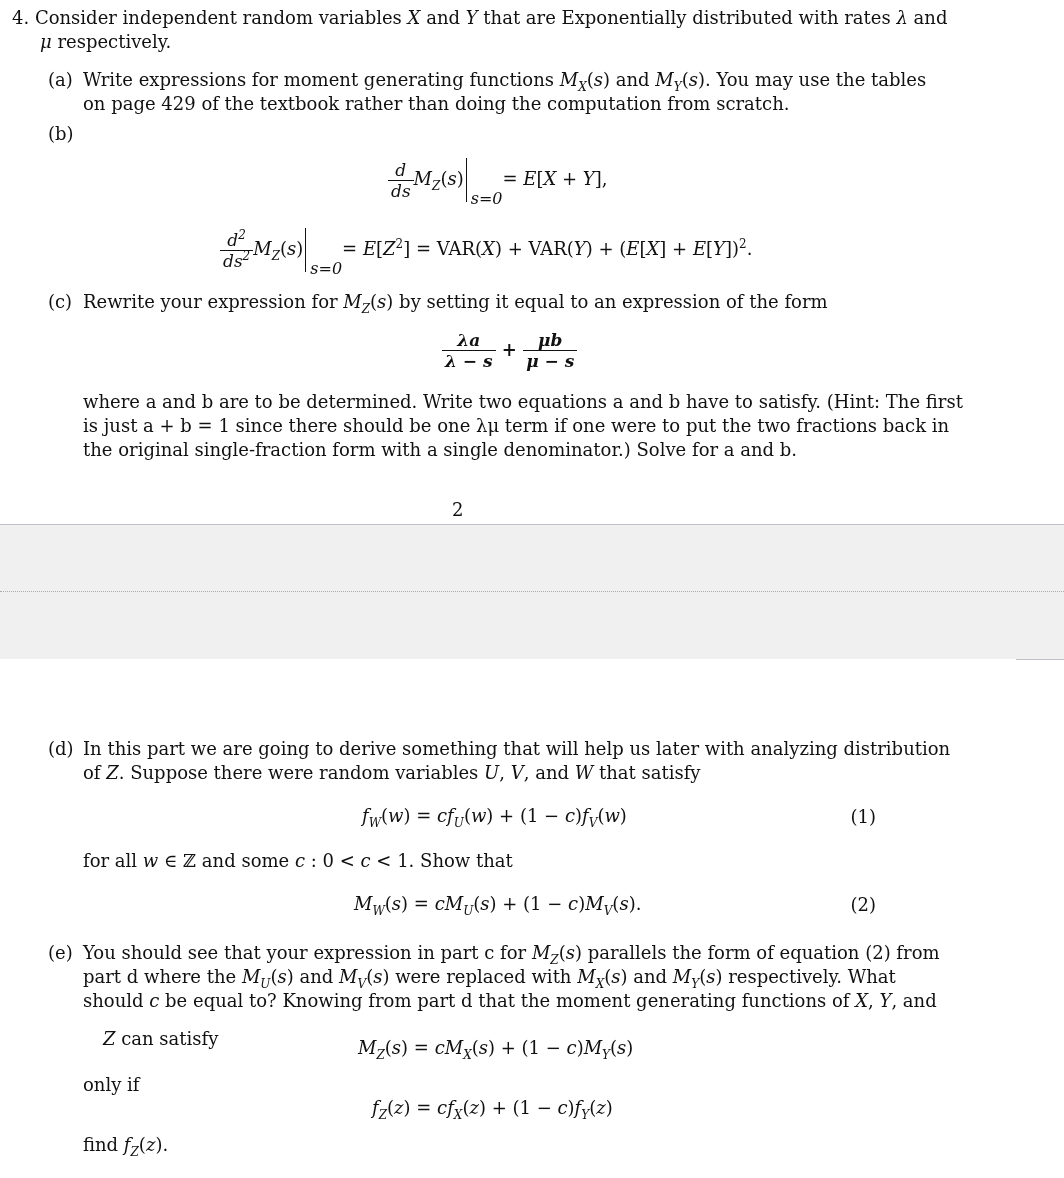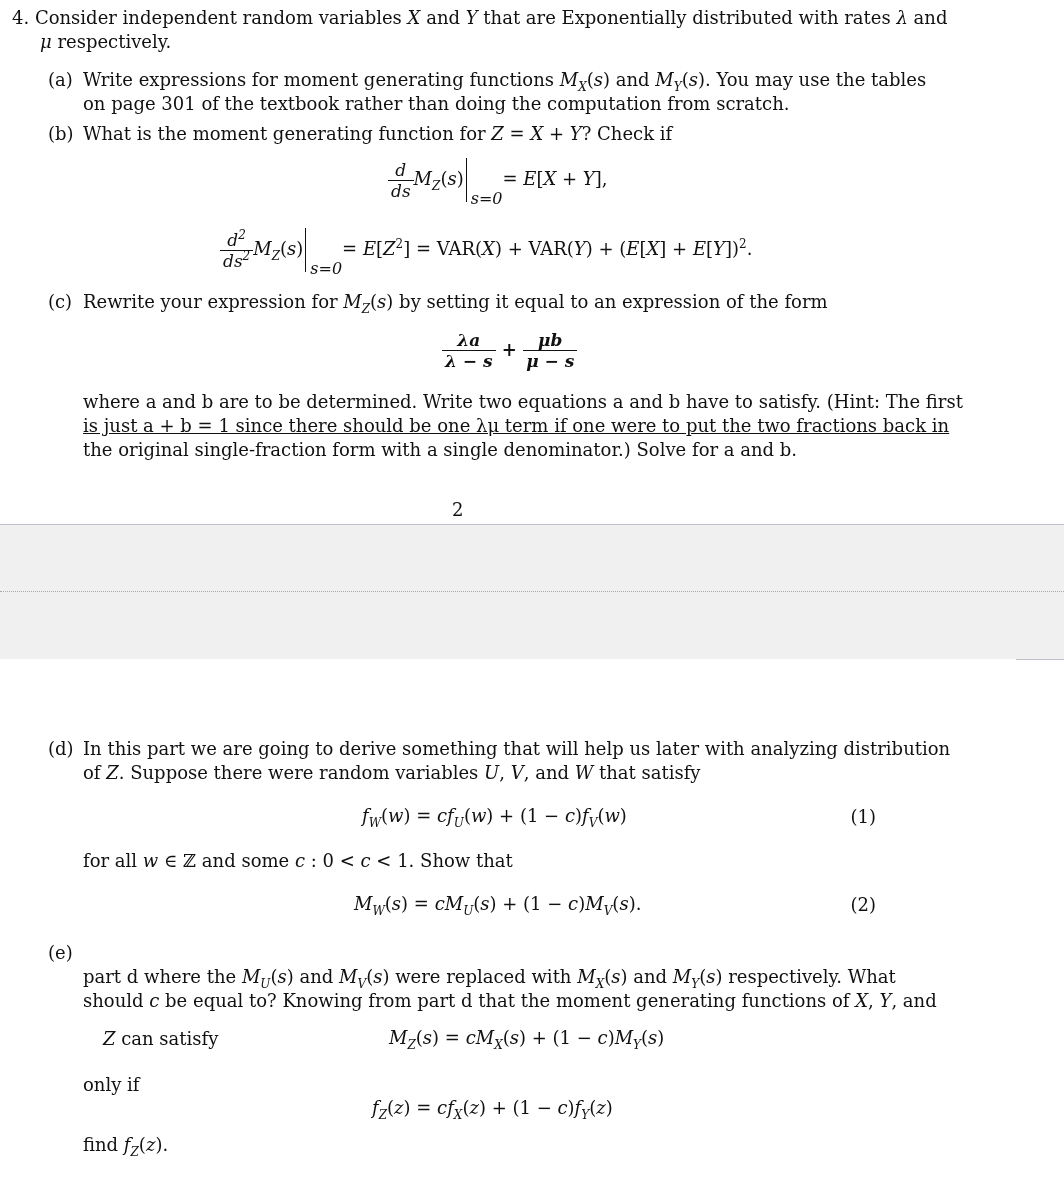--- a/index.html
+++ b/index.html
@@ -25,59 +25,59 @@
 
 <div class="page" style="top:0;height:524px;">
   <div class="p" style="left:12px;top:6px;">
     <span>4.</span>
     Consider independent random variables <span class="i">X</span> and <span class="i">Y</span> that are Exponentially distributed with rates <span class="i">λ</span> and
   </div>
   <div class="p" style="left:40px;top:30px;"><span class="i">μ</span> respectively.</div>
 
   <div class="p" style="left:48px;top:68px;">(a)</div>
   <div class="p" style="left:83px;top:68px;">Write expressions for moment generating functions <span class="i">M</span><sub class="i">X</sub>(<span class="i">s</span>) and <span class="i">M</span><sub class="i">Y</sub>(<span class="i">s</span>). You may use the tables</div>
-  <div class="p" style="left:83px;top:92px;">on page 301 of the textbook rather than doing the computation from scratch.</div>
+  <div class="p" style="left:83px;top:92px;">on page 429 of the textbook rather than doing the computation from scratch.</div>
 
   <div class="p" style="left:48px;top:122px;">(b)</div>
-  <div class="p" style="left:83px;top:122px;">What is the moment generating function for <span class="i">Z</span> = <span class="i">X</span> + <span class="i">Y</span>? Check if</div>
 
   <div class="center" style="left:388px;top:158px;">
     <span class="frac"><span class="num i">d</span><span class="i">ds</span></span><span class="i">M</span><sub class="i">Z</sub>(<span class="i">s</span>)<span class="eval"><span>s=0</span></span> = <span class="i">E</span>[<span class="i">X</span> + <span class="i">Y</span>],
   </div>
   <div class="center" style="left:220px;top:228px;">
     <span class="frac"><span class="num i">d<sup>2</sup></span><span class="i">ds<sup>2</sup></span></span><span class="i">M</span><sub class="i">Z</sub>(<span class="i">s</span>)<span class="eval"><span>s=0</span></span> = <span class="i">E</span>[<span class="i">Z</span><sup>2</sup>] = VAR(<span class="i">X</span>) + VAR(<span class="i">Y</span>) + (<span class="i">E</span>[<span class="i">X</span>] + <span class="i">E</span>[<span class="i">Y</span>])<sup>2</sup>.
   </div>
 
   <div class="p" style="left:48px;top:290px;">(c)</div>
   <div class="p" style="left:83px;top:290px;">Rewrite your expression for <span class="i">M</span><sub class="i">Z</sub>(<span class="i">s</span>) by setting it equal to an expression of the form</div>
   <div class="center" style="left:442px;top:330px;font-weight:bold;">
     <span class="frac"><span class="num i">λa</span><span class="i">λ − s</span></span> + <span class="frac"><span class="num i">μb</span><span class="i">μ − s</span></span>
   </div>
   <div class="p" style="left:83px;top:390px;">where a and b are to be determined. Write two equations a and b have to satisfy. (Hint: The first</div>
-  <div class="p" style="left:83px;top:414px;text-decoration:underline;">is just a + b = 1 since there should be one λμ term if one were to put the two fractions back in</div>
+  <div class="p" style="left:83px;top:414px;">is just a + b = 1 since there should be one λμ term if one were to put the two fractions back in</div>
   <div class="p" style="left:83px;top:438px;">the original single-fraction form with a single denominator.) Solve for a and b.</div>
 
   <div class="p" style="left:452px;top:498px;">2</div>
 </div>
 
 <div class="gap">
     <div class="dots"></div>
   </div>
 
 <div class="page" style="top:659px;height:519px;">
   <div class="p" style="left:48px;top:78px;">(d)</div>
   <div class="p" style="left:83px;top:102px;">of <span class="i">Z</span>. Suppose there were random variables <span class="i">U</span>, <span class="i">V</span>, and <span class="i">W</span> that satisfy</div>
   <div class="p" style="left:83px;top:78px;">In this part we are going to derive something that will help us later with analyzing distribution</div>
   <div class="center" style="left:362px;top:146px;"><span class="i">f</span><sub class="i">W</sub>(<span class="i">w</span>) = <span class="i">cf</span><sub class="i">U</sub>(<span class="i">w</span>) + (1 − <span class="i">c</span>)<span class="i">f</span><sub class="i">V</sub>(<span class="i">w</span>)</div>
   <div class="p eqno" style="top:146px;">(1)</div>
   <div class="p" style="left:83px;top:190px;">for all <span class="i">w</span> ∈ ℤ and some <span class="i">c</span> : 0 &lt; <span class="i">c</span> &lt; 1. Show that</div>
   <div class="center" style="left:354px;top:234px;"><span class="i">M</span><sub class="i">W</sub>(<span class="i">s</span>) = <span class="i">cM</span><sub class="i">U</sub>(<span class="i">s</span>) + (1 − <span class="i">c</span>)<span class="i">M</span><sub class="i">V</sub>(<span class="i">s</span>).</div>
   <div class="p eqno" style="top:234px;">(2)</div>
 
   <div class="p" style="left:48px;top:282px;">(e)</div>
+  <div class="p" style="left:83px;top:282px;">You should see that your expression in part c for <span class="i">M</span><sub class="i">Z</sub>(<span class="i">s</span>) parallels the form of equation (2) from</div>
   <div class="p" style="left:83px;top:306px;">part d where the <span class="i">M</span><sub class="i">U</sub>(<span class="i">s</span>) and <span class="i">M</span><sub class="i">V</sub>(<span class="i">s</span>) were replaced with <span class="i">M</span><sub class="i">X</sub>(<span class="i">s</span>) and <span class="i">M</span><sub class="i">Y</sub>(<span class="i">s</span>) respectively. What</div>
   <div class="p" style="left:83px;top:330px;">should <span class="i">c</span> be equal to? Knowing from part d that the moment generating functions of <span class="i">X</span>, <span class="i">Y</span>, and</div>
   <div class="p" style="left:83px;top:368px;margin-left:20px;"><span class="i">Z</span> can satisfy</div>
-  <div class="center" style="left:358px;top:368px;margin-left:31px;"><span class="i">M</span><sub class="i">Z</sub>(<span class="i">s</span>) = <span class="i">cM</span><sub class="i">X</sub>(<span class="i">s</span>) + (1 − <span class="i">c</span>)<span class="i">M</span><sub class="i">Y</sub>(<span class="i">s</span>)</div>
+  <div class="center" style="left:358px;top:378px;"><span class="i">M</span><sub class="i">Z</sub>(<span class="i">s</span>) = <span class="i">cM</span><sub class="i">X</sub>(<span class="i">s</span>) + (1 − <span class="i">c</span>)<span class="i">M</span><sub class="i">Y</sub>(<span class="i">s</span>)</div>
   <div class="p" style="left:83px;top:414px;">only if</div>
   <div class="center" style="left:372px;top:438px;"><span class="i">f</span><sub class="i">Z</sub>(<span class="i">z</span>) = <span class="i">cf</span><sub class="i">X</sub>(<span class="i">z</span>) + (1 − <span class="i">c</span>)<span class="i">f</span><sub class="i">Y</sub>(<span class="i">z</span>)</div>
   <div class="p" style="left:83px;top:474px;">find <span class="i">f</span><sub class="i">Z</sub>(<span class="i">z</span>).</div>
 </div>
 
 </body></html>

